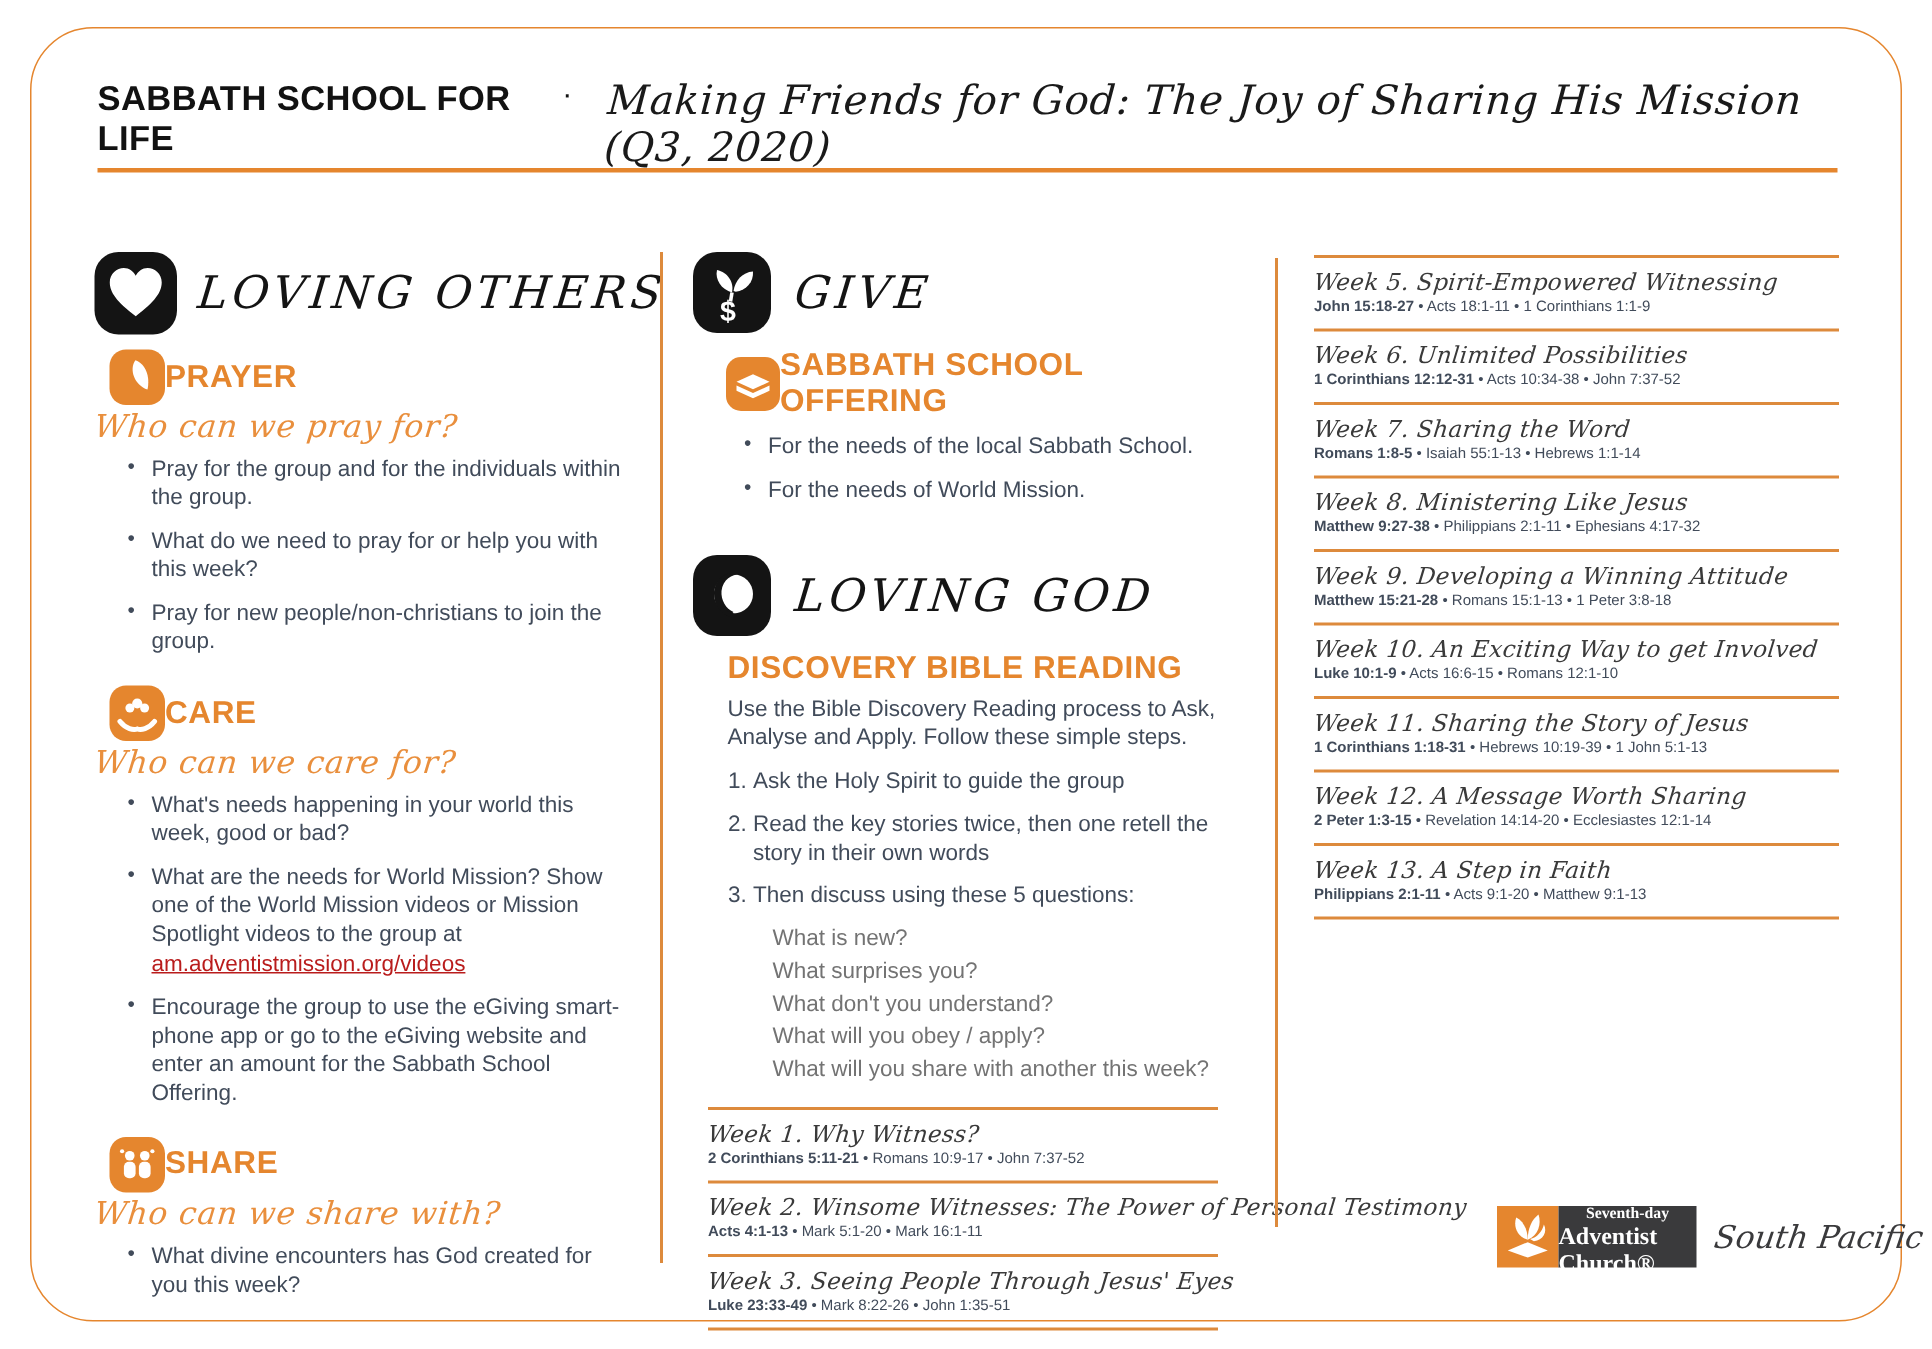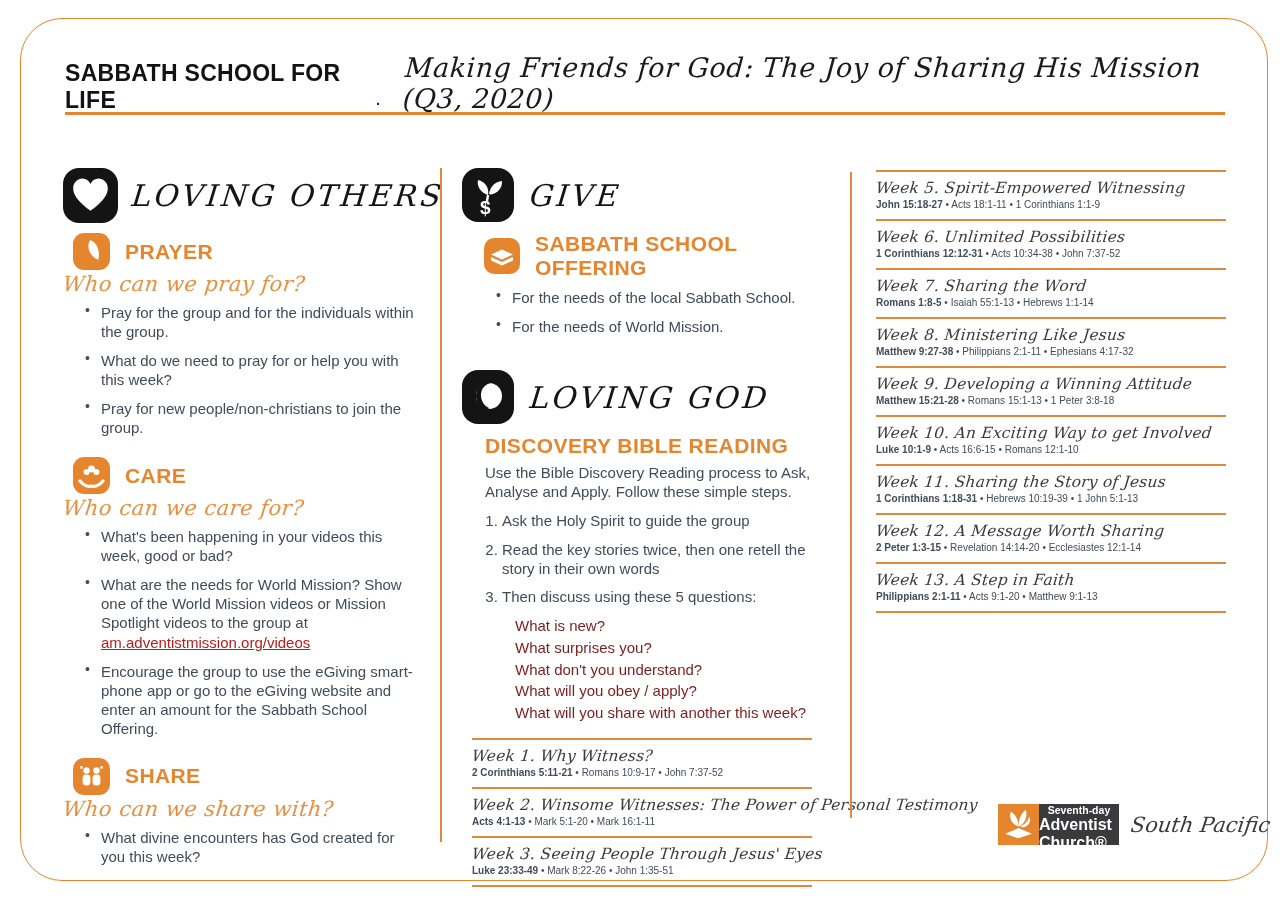--- a/index.html
+++ b/index.html
@@ -2,81 +2,81 @@
 <html><head>
 <meta charset="utf-8">
 <style>
   * { margin:0; padding:0; box-sizing:border-box; }
   body { background:#ffffff; font-family:"Liberation Sans", sans-serif; }
   .page { position:relative; width:1288px; height:899px; background:#ffffff; overflow:hidden; }
   .frame { position:absolute; left:20px; top:18px; width:1248px; height:863px;
            border:1px solid #E5862E; border-radius:42px; }
 
   
-  .header { position:absolute; left:65px; top:52px; width:1165px; display:flex; align-items:flex-end; gap:22px; }
+  .header { position:absolute; left:65px; top:52px; width:1165px; display:flex; align-items:flex-start; gap:22px; }
   .header .h-bold { font-size:23px; font-weight:800; color:#121212; letter-spacing:.3px; }
   .header .h-sep { font-size:20px; color:#121212; }
   .header .h-script { font-size:27px; font-style:italic; color:#1a1a1a; letter-spacing:.5px;
                       font-family:"DejaVu Serif", serif; transform:skewX(-4deg); }
   .header-rule { position:absolute; left:65px; top:112px; width:1160px; height:3px; background:#E5862E; }
 
   
   .col1 { position:absolute; left:63px;  top:168px; width:357px; }
   .col2 { position:absolute; left:462px; top:168px; width:368px; }
   .col3 { position:absolute; left:876px; top:170px; width:350px; }
   .vdiv1 { position:absolute; left:440px; top:168px; width:2px; height:674px; background:#DD8A3C; }
   .vdiv2 { position:absolute; left:850px; top:172px; width:2px; height:646px; background:#DD8A3C; }
 
   
   .sec-head { display:flex; align-items:center; gap:14px; margin-bottom:10px; }
   .sec-title { font-size:30px; color:#141414; letter-spacing:3px; font-style:italic;
                font-family:"DejaVu Serif", serif; transform:skewX(-6deg); white-space:nowrap; }
 
   
-  .sub-head { display:flex; align-items:center; gap:15px; margin-left:10px; margin-bottom:2px; }
+  .sub-head { display:flex; align-items:center; gap:0; margin-left:10px; margin-bottom:2px; }
   .sub-title { font-size:21px; font-weight:800; color:#E5862E; letter-spacing:.4px; }
   .question { font-size:21px; font-style:italic; color:#E98F3D; letter-spacing:.5px;
               font-family:"DejaVu Serif", serif; transform:skewX(-6deg); transform-origin:left; margin-bottom:7px; }
 
   
   .bullet { position:relative; margin-left:22px; padding-left:16px; margin-bottom:10px;
             font-size:15px; line-height:1.27; color:#414B5A; }
   .bullet::before { content:"•"; position:absolute; left:0; top:-1px; color:#414B5A; font-size:14px; }
   .body-link { color:#b91c1c; text-decoration:underline; }
 
   .sub-block { margin-bottom:20px; }
 
   
   .disc-block { margin-left:23px; margin-top:4px; }
   .disc-title { font-size:21px; font-weight:800; color:#E5862E; letter-spacing:.4px; margin-bottom:5px; }
   .disc-intro { font-size:15px; line-height:1.28; color:#414B5A; margin-bottom:10px; }
   .steps { list-style-position:outside; padding-left:17px; }
   .steps li { font-size:15px; line-height:1.28; color:#414B5A; margin-bottom:9px; }
   .five-q { margin-left:30px; margin-top:2px; }
-  .five-q div { font-size:15px; line-height:1.45; color:#7f1d1d; }
+  .five-q div { font-size:15px; line-height:1.45; color:#737373; }
 
   
   .weeks { border-bottom:2px solid #DD8A3C; }
   .week { border-top:2px solid #DD8A3C; padding:7px 0 9px; }
   .week-title { font-size:15.5px; font-style:italic; color:#3A3A3A; letter-spacing:.2px;
                 font-family:"DejaVu Serif", serif; transform:skewX(-6deg); transform-origin:left;
                 margin-bottom:2px; white-space:nowrap; }
   .week-refs { font-size:10px; color:#414B5A; }
   .week-refs .ref-bold { font-weight:800; }
   .weeks-mid { margin-left:10px; width:340px; margin-top:14px; }
 
   
   .tile-black { flex:0 0 auto; border-radius:16px; background:#141414; display:flex; align-items:center; justify-content:center; }
   .tile-orange { flex:0 0 auto; border-radius:11px; background:#E5862E; display:flex; align-items:center; justify-content:center; }
 
   
   .logo-row { position:absolute; left:998px; top:804px; display:flex; align-items:center; }
   .logo-mark { width:41px; height:41px; background:#E5862E; display:flex; align-items:center; justify-content:center; }
-  .logo-box { width:80px; height:41px; background:#3A3A3C; color:#fff; display:flex; flex-direction:column;
-              align-items:center; justify-content:space-between; line-height:1.15; }
+  .logo-box { width:92px; height:41px; background:#3A3A3C; color:#fff; display:flex; flex-direction:column;
+              align-items:center; justify-content:space-between; line-height:1.15;font-family:Liberation Serif, serif; }
   .logo-box .l1 { font-size:10.5px; font-weight:700; }
   .logo-box .l2 { font-size:16px; font-weight:700; }
   .logo-script { margin-left:12px; font-size:21px; font-style:italic; color:#3A3A3C;
                  font-family:"DejaVu Serif", serif; transform:skewX(-8deg); white-space:nowrap; }
 </style>
 </head>
 <body>
 
 <div class="page">
   <div class="frame"></div>
@@ -119,21 +119,21 @@
           <svg width="37" height="37" viewBox="0 0 37 37">
             <circle cx="18.5" cy="12" r="3.4" fill="#fff"></circle>
               <circle cx="13.6" cy="15" r="3" fill="#fff"></circle>
               <circle cx="23.4" cy="15" r="3" fill="#fff"></circle>
             <path d="M7 24 C11 29 16 30 18.5 29 C21 30 26 29 30 24" stroke="#fff" stroke-width="3.4" fill="none" stroke-linecap="round"></path>
           </svg>
         </span>
         <span class="sub-title">CARE</span>
       </div>
       <div class="question">Who can we care for?</div>
-      <div class="bullet">What's been happening in your videos this week, good or bad?</div>
+      <div class="bullet">What's needs happening in your world this week, good or bad?</div>
       <div class="bullet"><span>What are the needs for World Mission? Show one of the World Mission videos or Mission Spotlight videos to the group at </span><a class="body-link" href="#">am.adventistmission.org/videos</a></div>
       <div class="bullet">Encourage the group to use the eGiving smart-phone app or go to the eGiving website and enter an amount for the Sabbath School Offering.</div>
     </div>
 
     <div class="sub-block">
       <div class="sub-head">
         <span class="tile-orange" style="width:37px;height:37px;">
           <svg width="37" height="37" viewBox="0 0 37 37">
             <circle cx="13.5" cy="12.5" r="3.2" fill="#fff"></circle>
               <circle cx="23.5" cy="12.5" r="3.2" fill="#fff"></circle>

